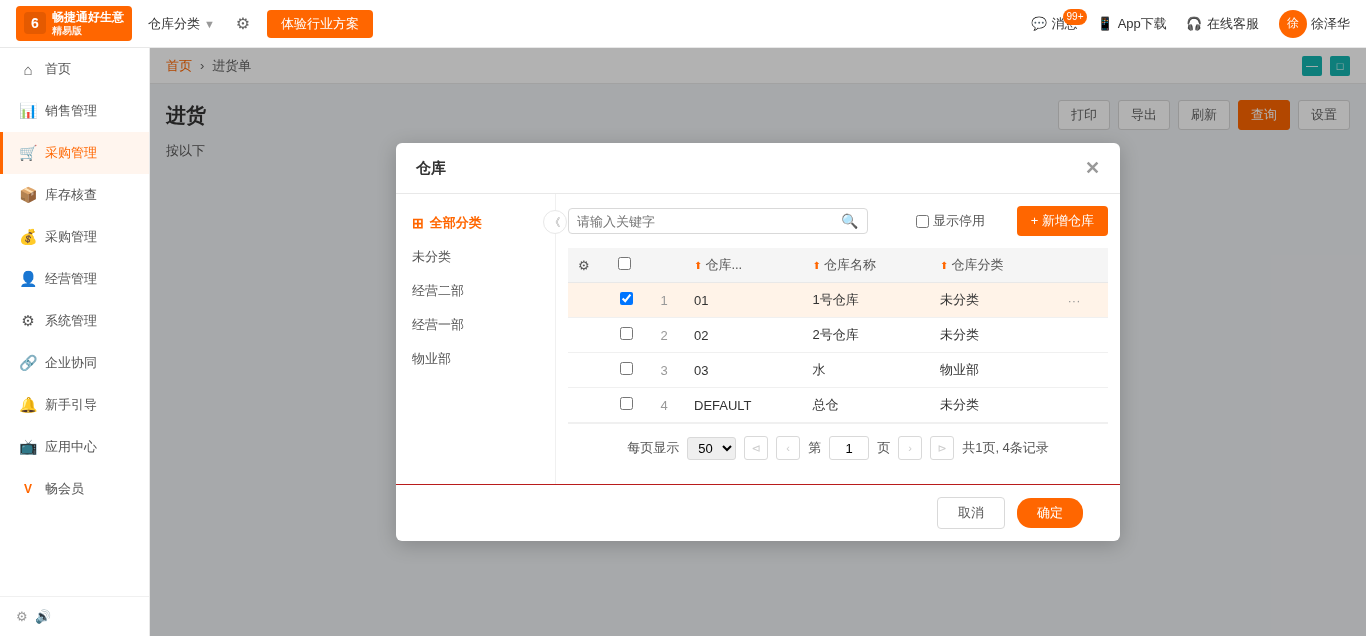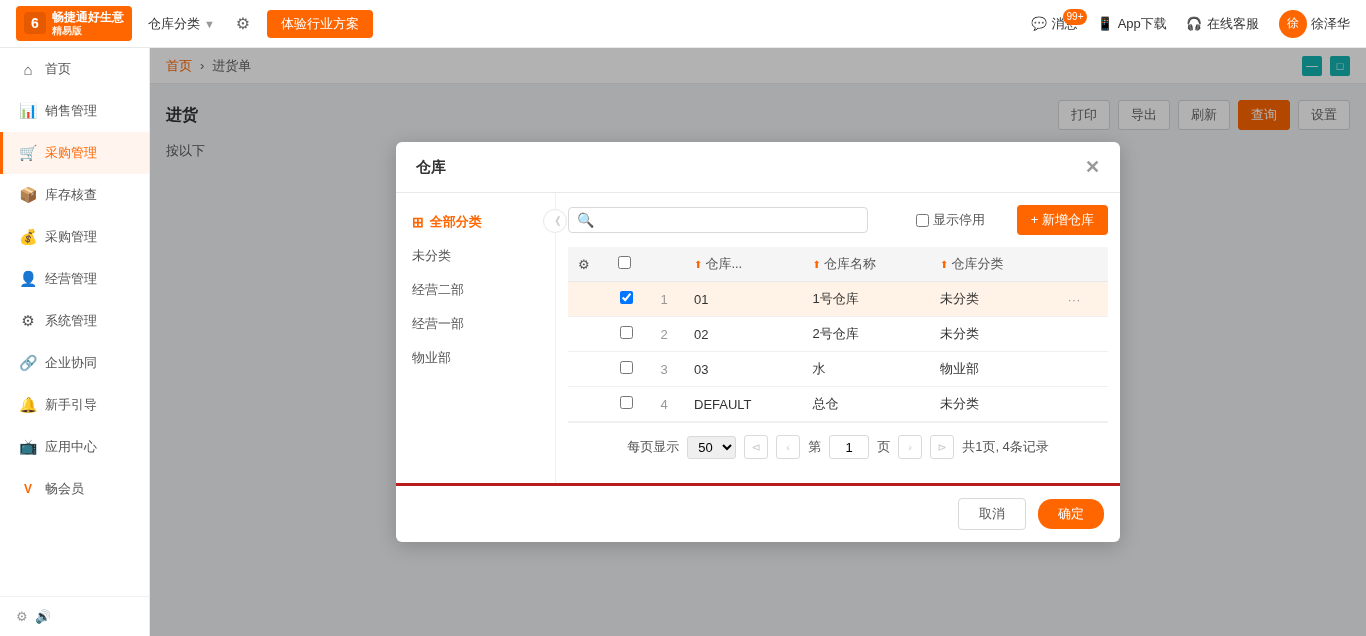--- a/index.html
+++ b/index.html
@@ -126,21 +126,21 @@
     .breadcrumb a { color: #f60; text-decoration: none; }
     .page-content {
       padding: 16px;
       flex: 1;
       overflow-y: auto;
     }
     .page-header {
       display: flex; align-items: center; justify-content: space-between;
       margin-bottom: 12px;
     }
-    .page-title { font-size: 16px; font-weight: bold; color: #333; }
+    .page-title { font-size: 20px; font-weight: bold; color: #333; }
     .btn {
       padding: 5px 12px; border-radius: 3px; font-size: 13px;
       cursor: pointer; border: 1px solid #ddd; background: #fff; color: #333;
     }
     .btn-primary { background: #f60; color: #fff; border-color: #f60; }
     .btn-outline { background: #fff; color: #666; border-color: #d9d9d9; }
 
     
     .overlay {
       position: absolute; top: 0; left: 0; right: 0; bottom: 0;
@@ -271,22 +271,22 @@
     }
     .per-page-select {
       border: 1px solid #d9d9d9; border-radius: 3px;
       padding: 2px 6px; font-size: 13px; cursor: pointer;
       outline: none;
     }
 
     
     .modal-footer {
       display: flex; align-items: center; justify-content: flex-end;
-      gap: 12px; padding: 12px 16px;
-      border-top: 3px solid #b91c1c;
+      gap: 12px; padding: 12px 37px;
+      border-top: 1px solid #b91c1c;
     }
     .btn-cancel {
       padding: 6px 20px; border: 1px solid #d9d9d9;
       background: #fff; color: #555; border-radius: 4px; cursor: pointer;
       font-size: 13px;
     }
     .btn-confirm {
       padding: 6px 20px; border: none;
       background: #f60; color: #fff; border-radius: 14px; cursor: pointer;
       font-size: 13px;
@@ -459,20 +459,21 @@
             </div>
             <div class="modal-sidebar-item">
               <span>物业部</span>
             </div>
           </div>
 
           <div class="modal-main">
 
             <div class="modal-toolbar">
               <div class="search-box">
+                <input type="text" placeholder="请输入关键字" style="">
                 <span class="search-icon">🔍</span>
               </div>
               <label class="checkbox-label">
                 <input type="checkbox" style="">
                 <span>显示停用</span>
               </label>
               <button class="add-btn">+ 新增仓库</button>
             </div>
 
             <div style="flex:1;overflow-y:auto;">

